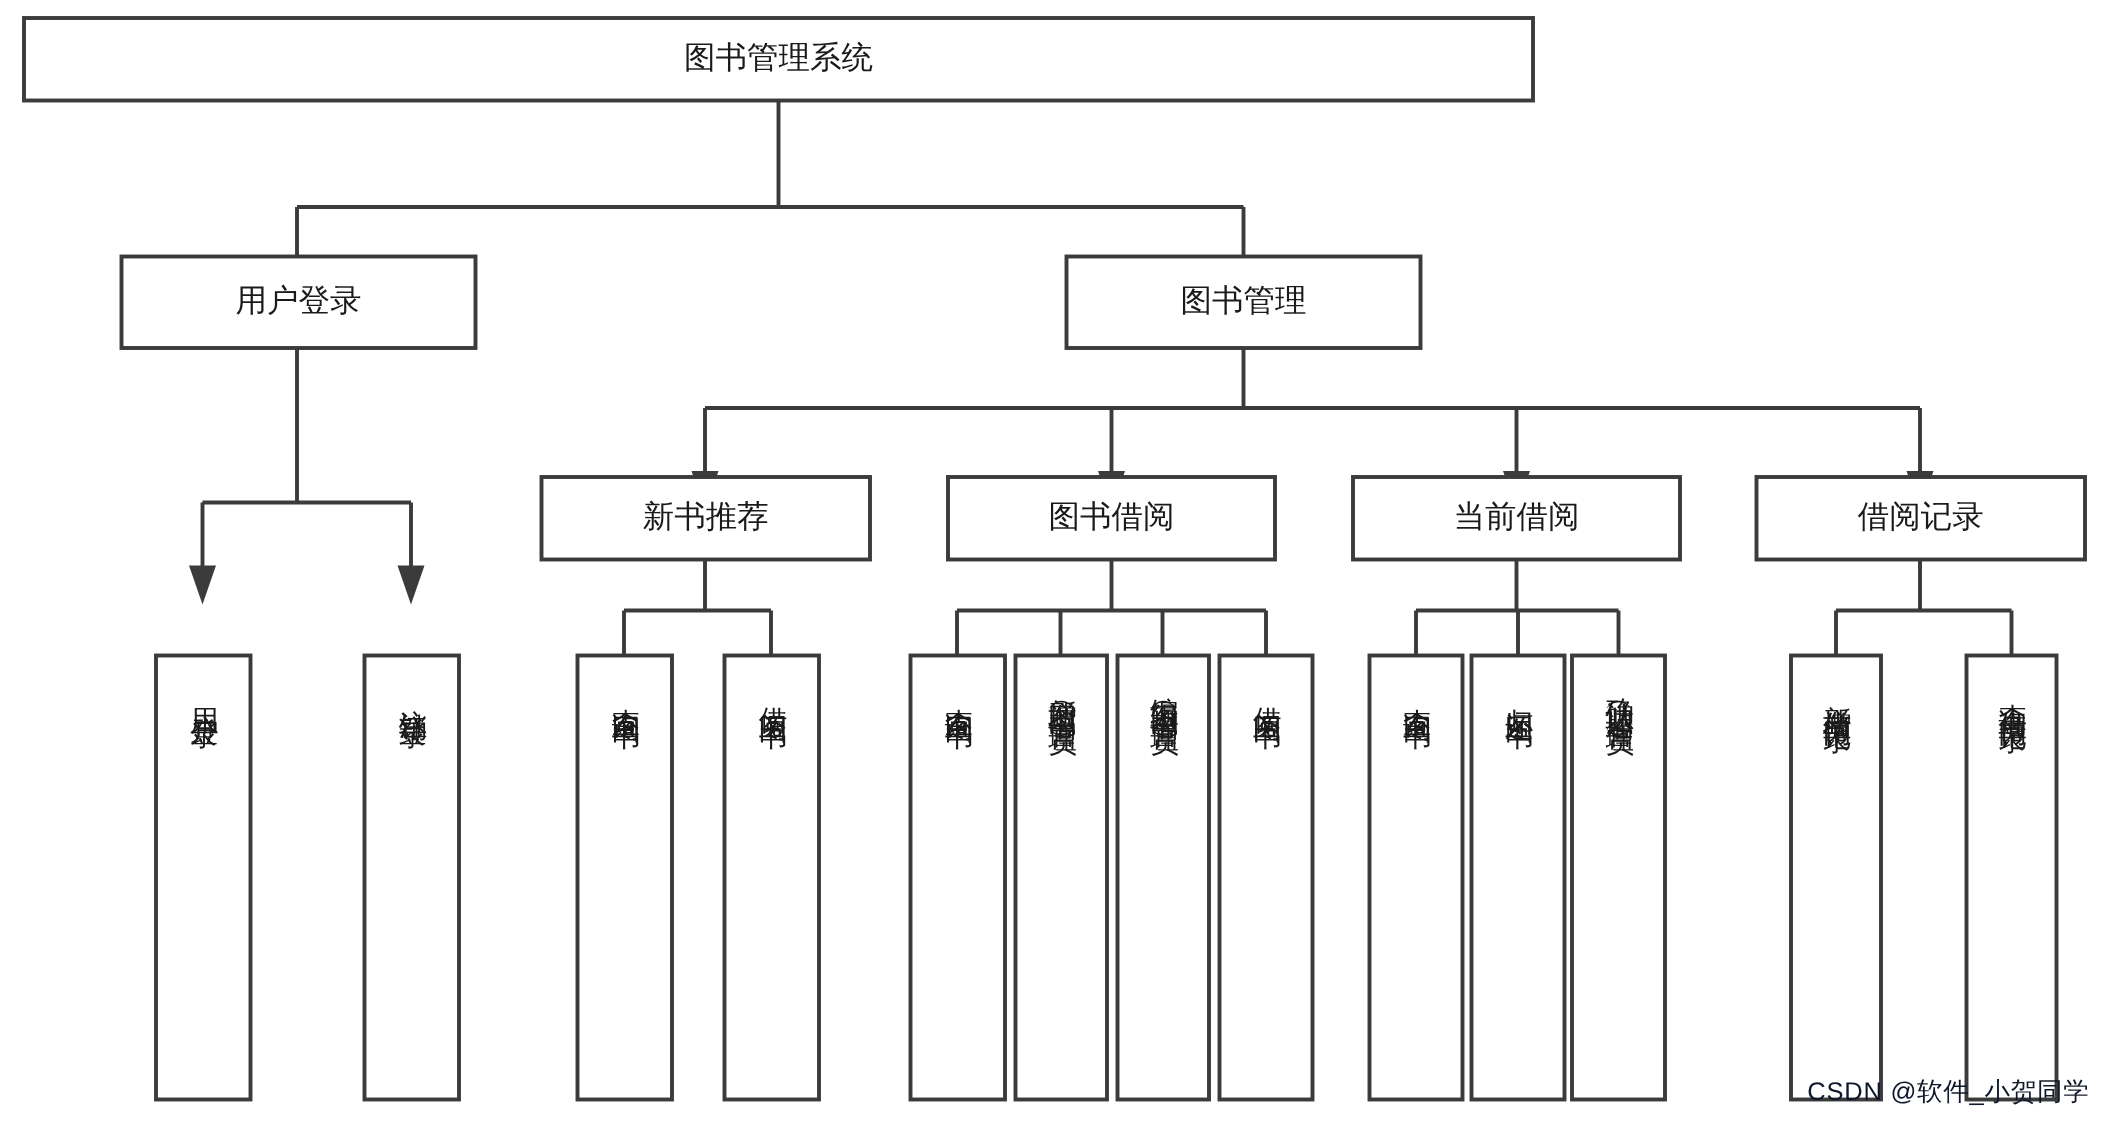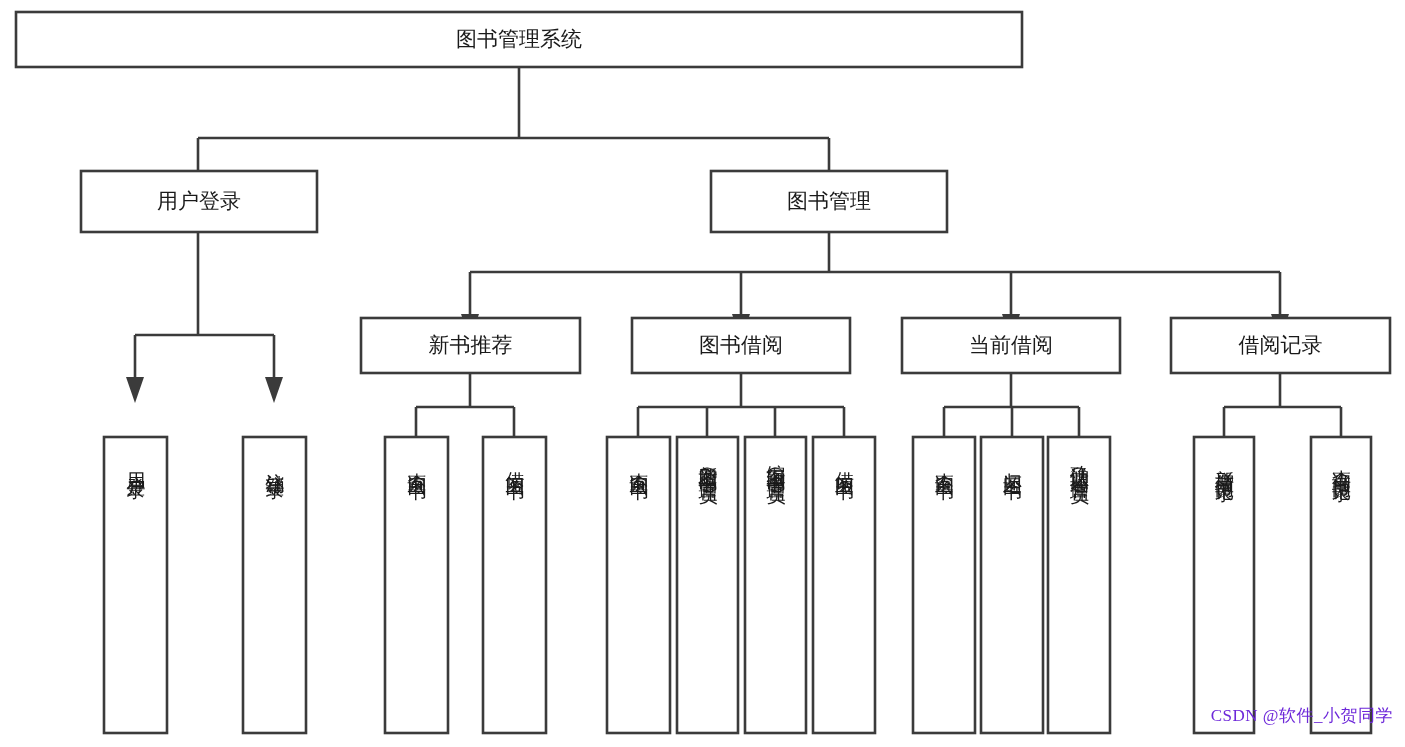--- a/index.html
+++ b/index.html
@@ -50,24 +50,24 @@
     fill: none;
     stroke-linecap: butt;
   }
   .arrow-head {
     fill: #3b3b3b;
     stroke: none;
   }
   .watermark {
     position: absolute;
     right: 12px;
-    bottom: 20px;
-    font-family: Liberation Serif, serif;
+    bottom: 8px;
+    font-family: Liberation Sans, sans-serif;
     font-size: 17px;
-    color: #6d28d9;
+    color: #0f172a;
     letter-spacing: 0.5px;
     white-space: nowrap;
     user-select: none;
   }
 </style>
 </head>
 <body>
 
 <div id="diagram-root">
   <svg class="flow" viewBox="0 0 1405 747" xmlns="http://www.w3.org/2000/svg">

